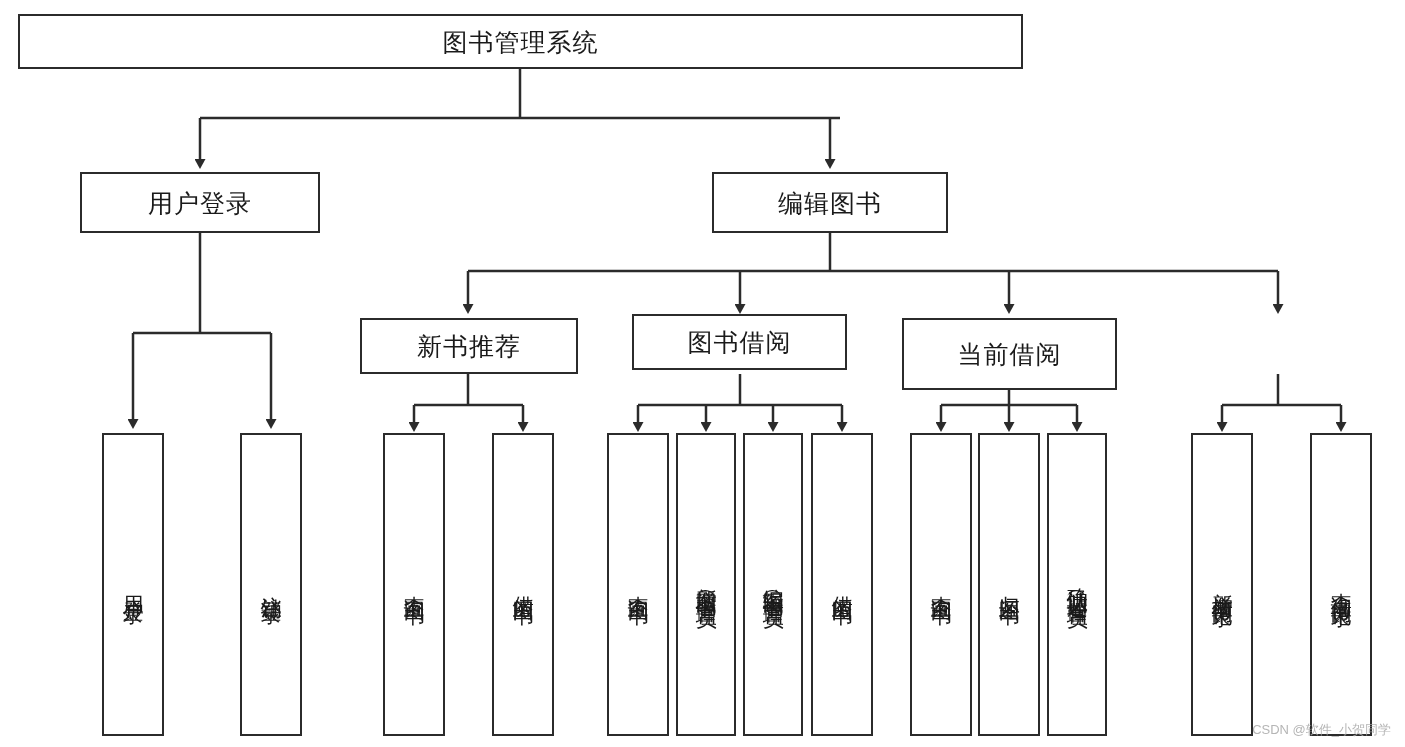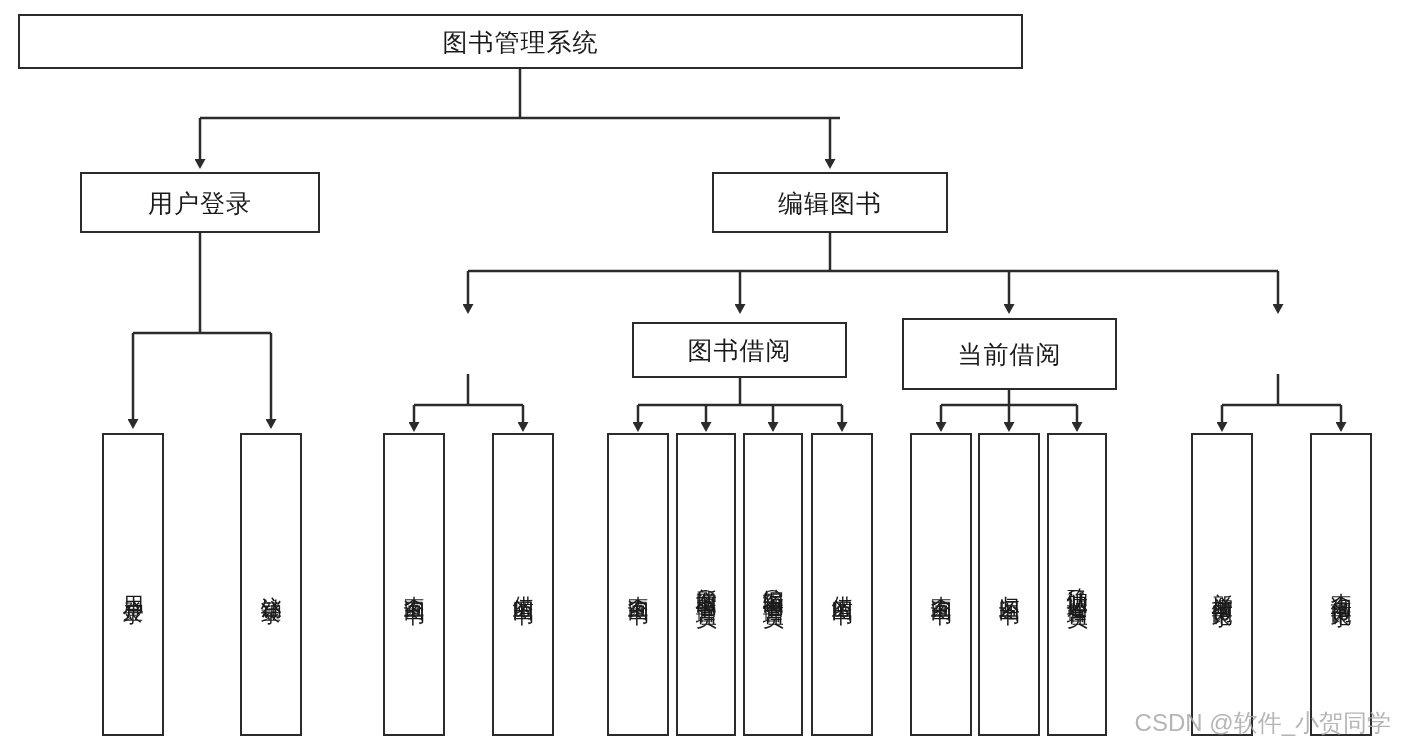--- a/index.html
+++ b/index.html
@@ -54,21 +54,21 @@
     align-items: center;
     justify-content: center;
   }
   .node-label {
     display: block;
   }
   .watermark {
     position: absolute;
     right: 14px;
     bottom: 8px;
-    font-size: 24px;
+    font-size: 13px;
     color: #a9a9a9;
     z-index: 5;
     white-space: nowrap;
     opacity: 0.85;
   }
 </style>
 </head>
 <body>
 
 <div id="diagram-canvas">
@@ -128,22 +128,25 @@
   </div>
 
   <div class="node node-h" style="left:80px; top:172px; width:240px; height:61px;">
     <span class="node-label">用户登录</span>
   </div>
 
   <div class="node node-h" style="left:712px; top:172px; width:236px; height:61px;">
     <span class="node-label">编辑图书</span>
   </div>
 
-
-  <div class="node node-h" style="left:632px; top:322px; width:215px; height:56px;">
+  <div class="node node-h" style="left:360px; top:318px; width:218px; height:56px;">
+    <span class="node-label">新书推荐</span>
+  </div>
+
+  <div class="node node-h" style="left:632px; top:314px; width:215px; height:56px;">
     <span class="node-label">图书借阅</span>
   </div>
 
   <div class="node node-h" style="left:902px; top:318px; width:215px; height:72px;">
     <span class="node-label">当前借阅</span>
   </div>
 
 
   <div class="node node-v" style="left:102px; top:433px; width:62px; height:303px;">
     <span class="node-label">用户登录</span>

